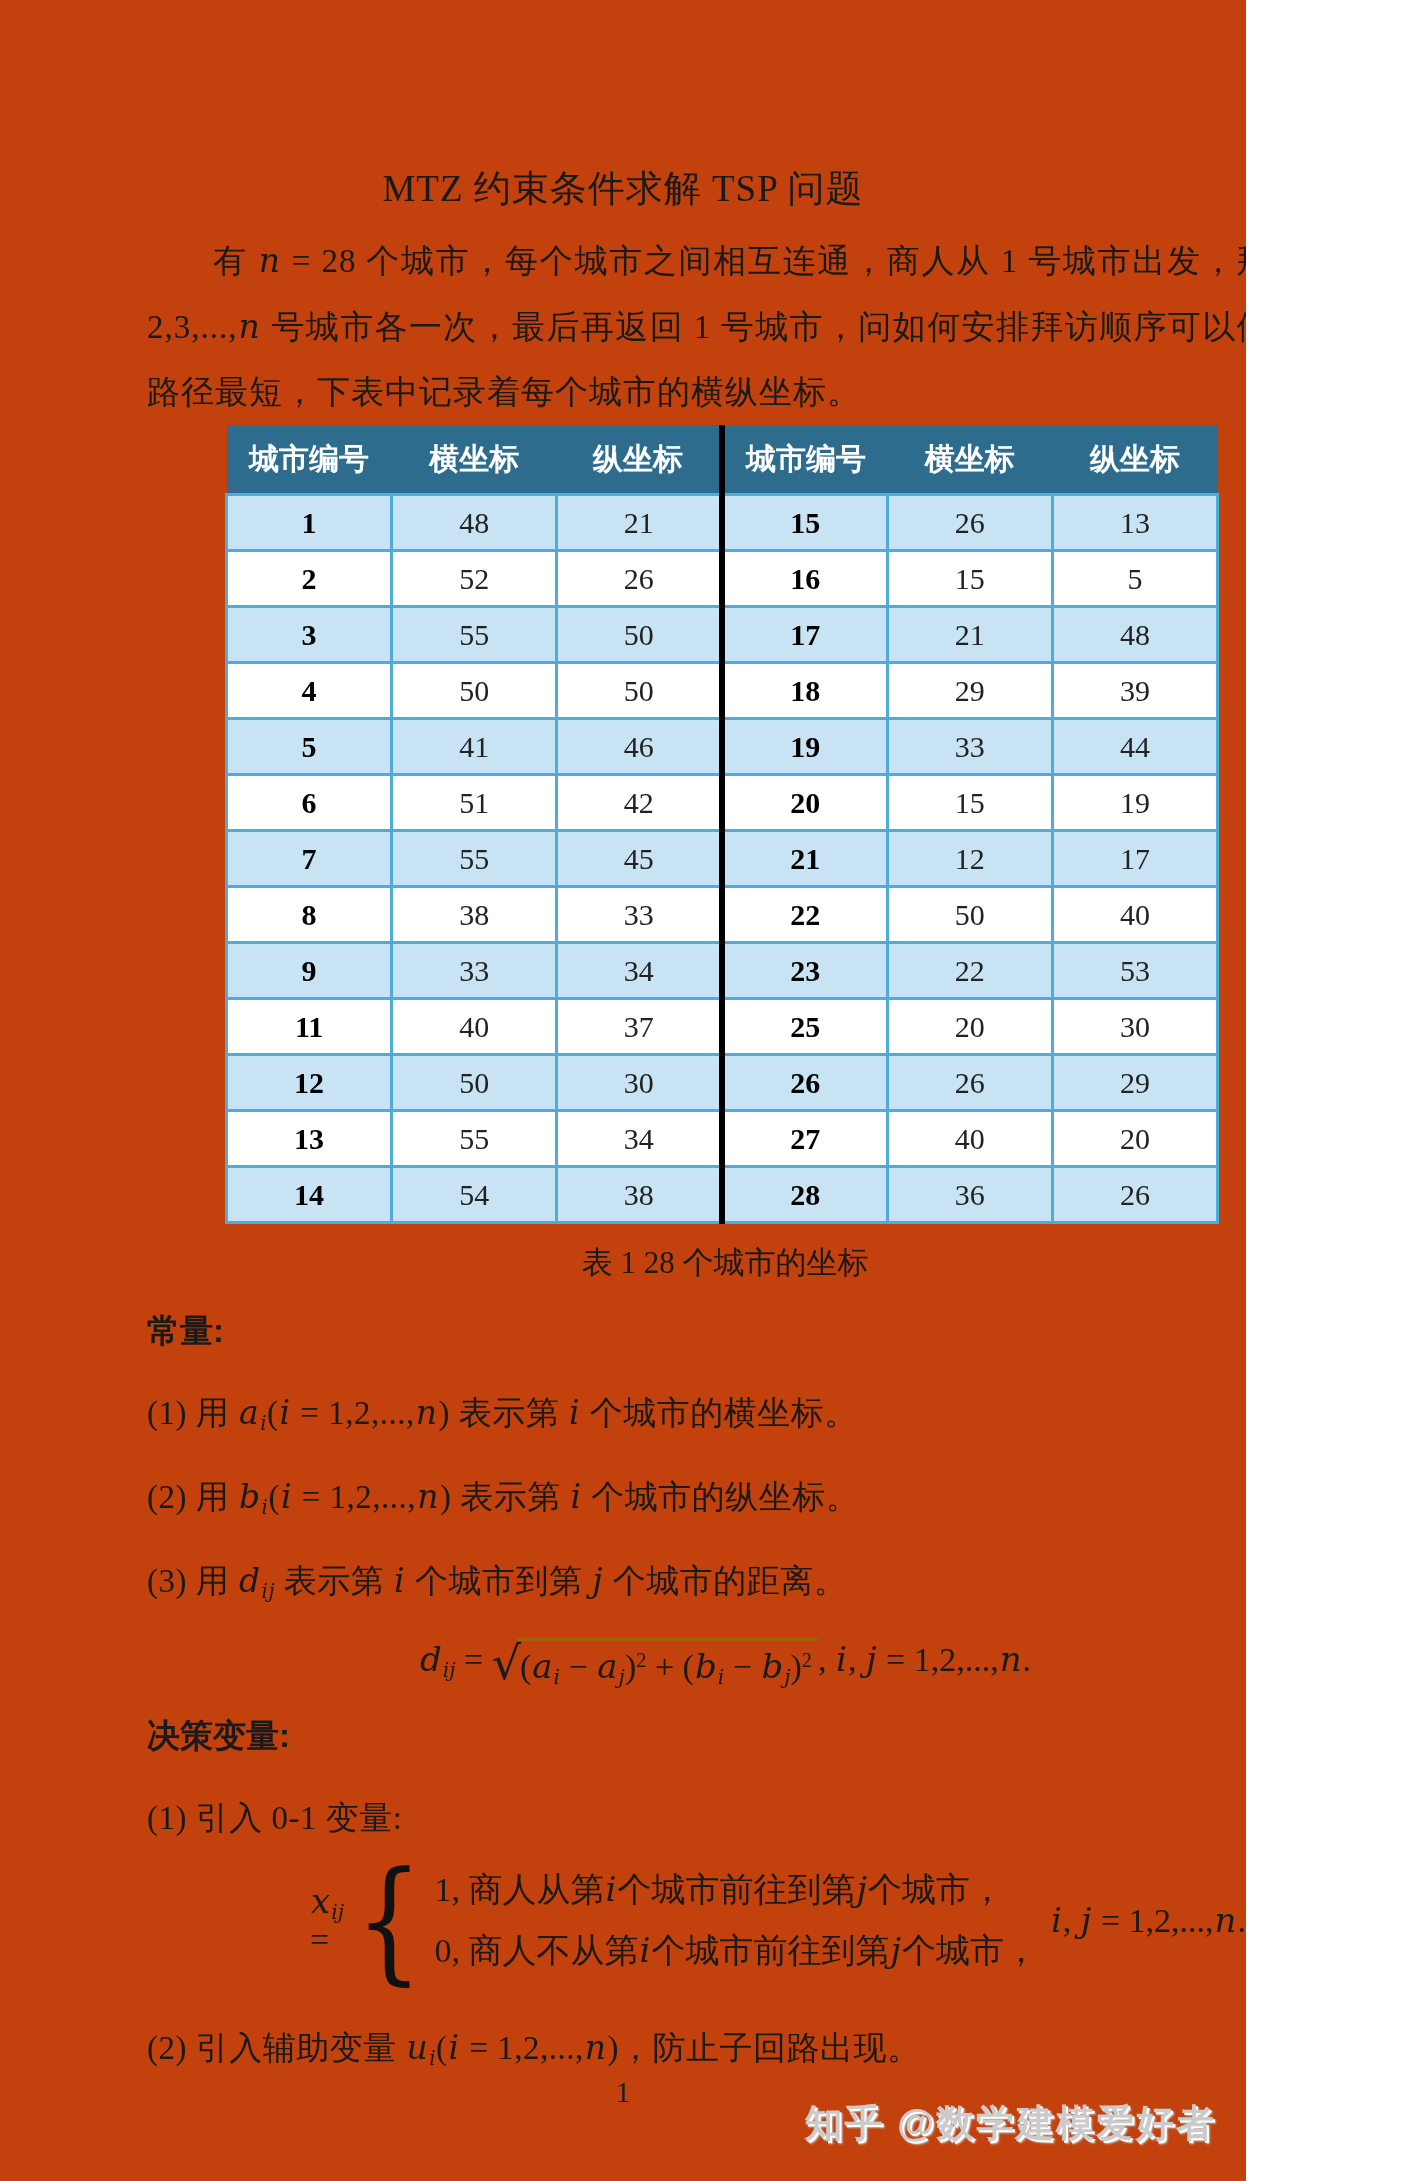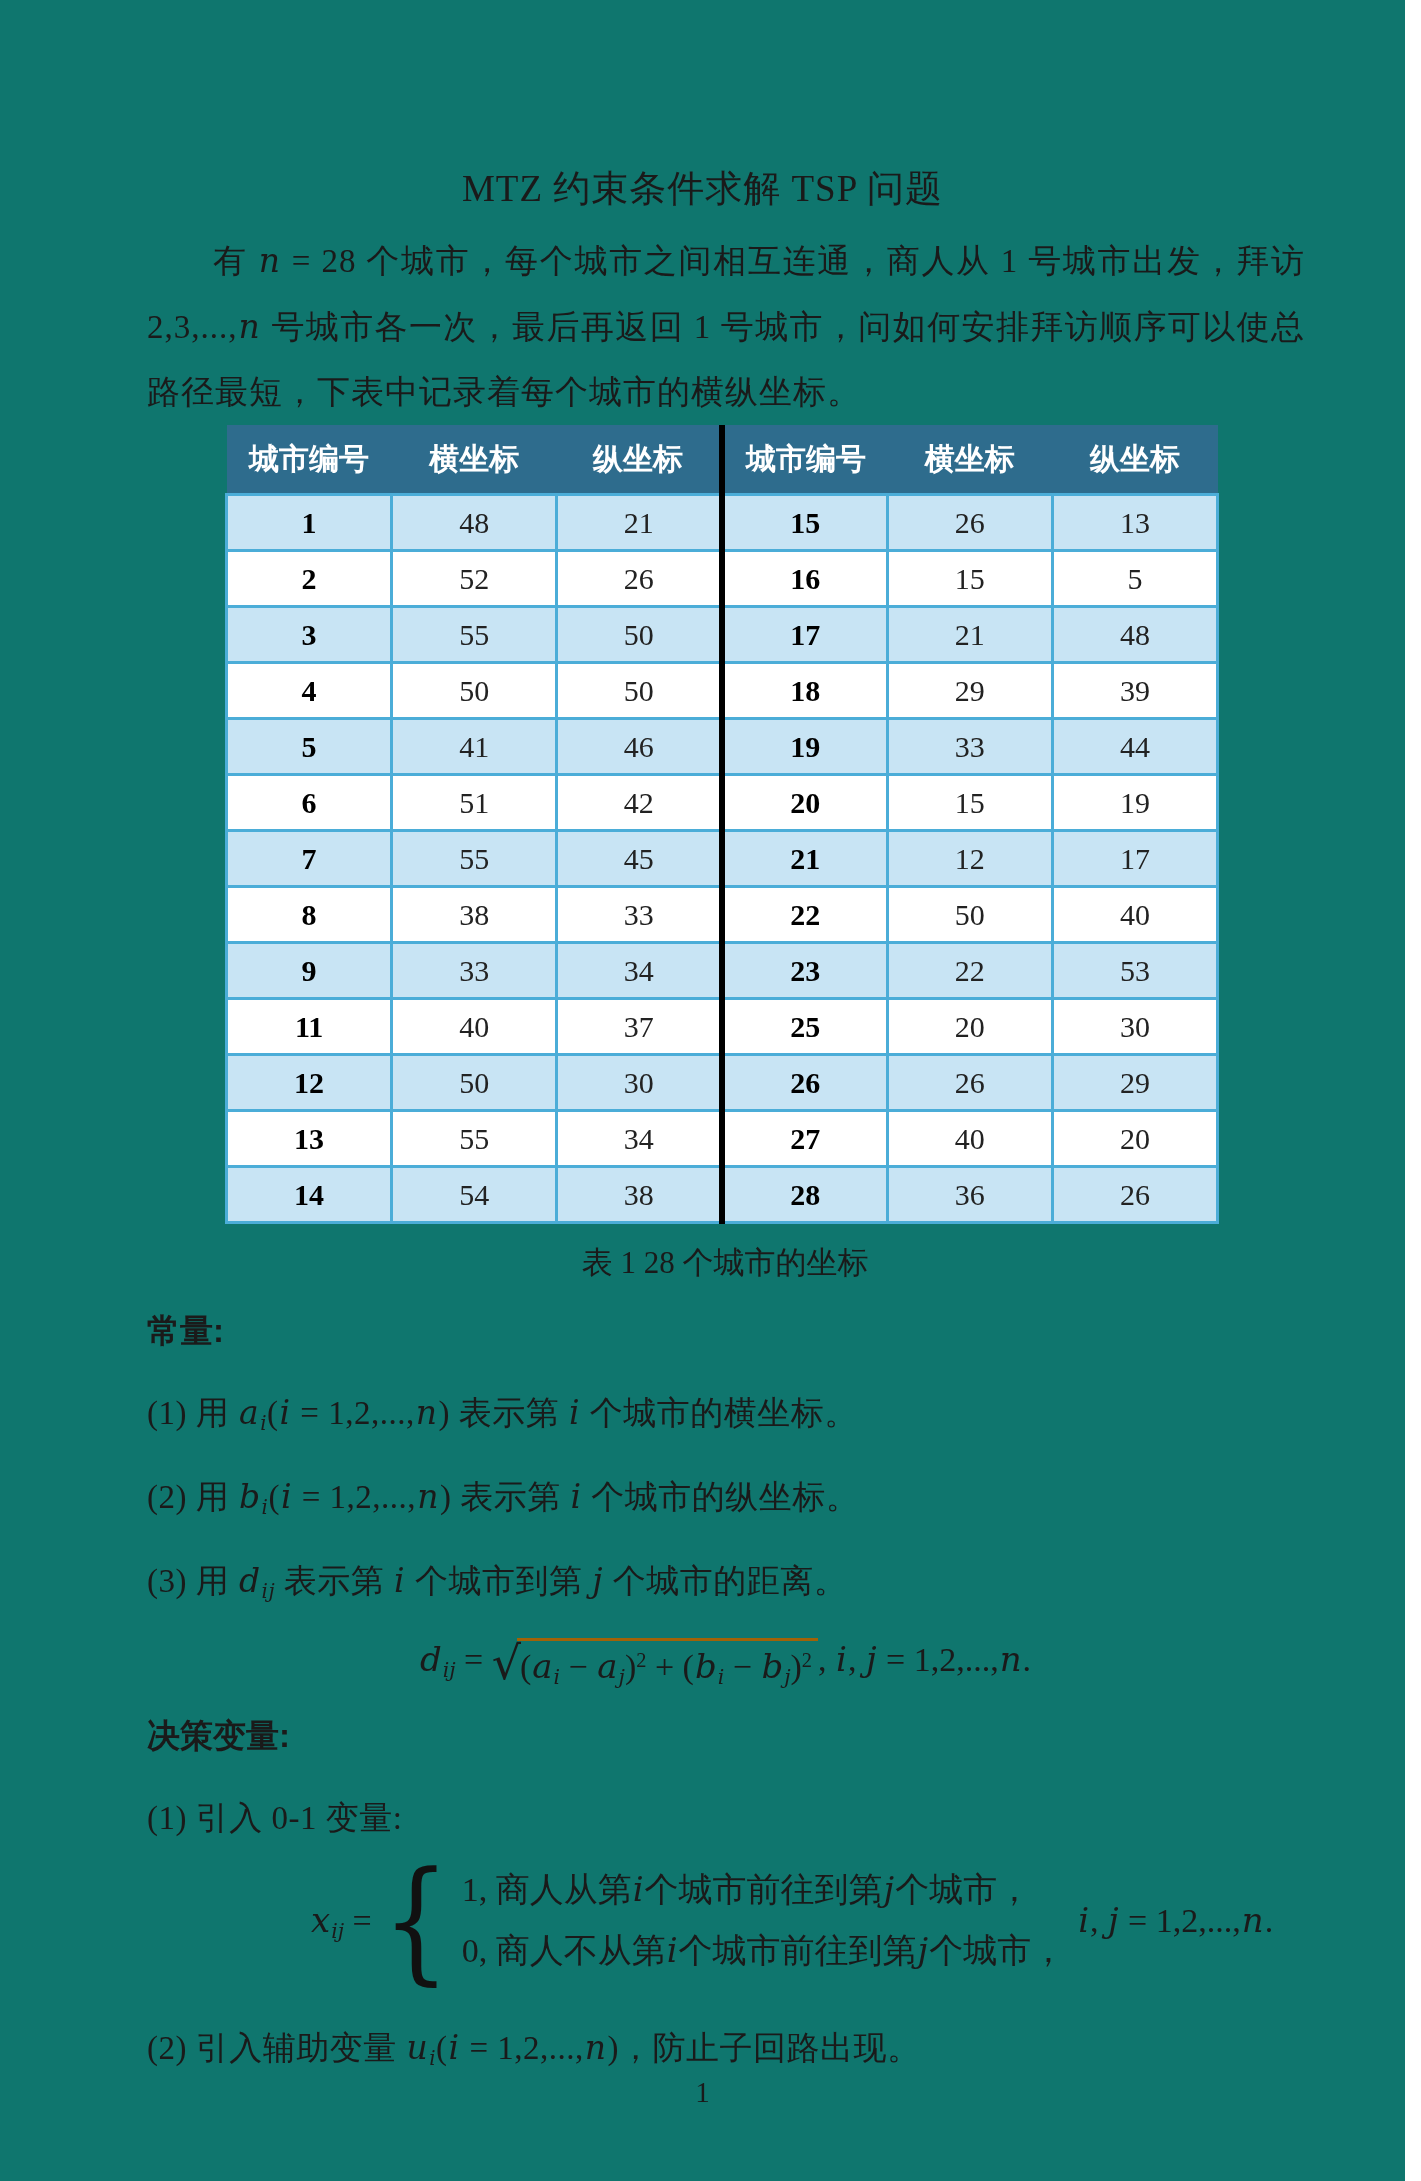--- a/index.html
+++ b/index.html
@@ -1,20 +1,20 @@
 <!DOCTYPE html>
 <html><head>
 <meta charset="utf-8">
 <style>
   html,body { margin:0; padding:0; background:#ffffff; }
   .page {
     position: relative;
-    width: 1405px;
+    width: 1246px;
     height: 2181px;
-    background: #0f766e;
+    background: #c2410c;
     font-family: "Liberation Serif","DejaVu Serif",serif;
     color: #1a1a1a;
     overflow: hidden;
   }
   .doc-title {
     margin: 0;
     padding-top: 166px;
     text-align: center;
     font-size: 37px;
     font-weight: normal;
@@ -282,14 +282,15 @@
       <span class="case-line"><span>1, 商人从第</span><i>i</i><span>个城市前往到第</span><i>j</i><span>个城市，</span></span>
       <span class="case-line"><span>0, 商人不从第</span><i>i</i><span>个城市前往到第</span><i>j</i><span>个城市，</span></span>
     </span>
     <span class="cond"><i>i</i><span>, </span><i>j</i><span> = 1,2,...,</span><i>n</i><span>.</span></span>
   </div>
 
   <div class="item"><span>(2) 引入辅助变量 </span><i>u</i><sub>i</sub><span>(</span><i>i</i><span> = 1,2,...,</span><i>n</i><span>)，防止子回路出现。</span></div>
 
   <div class="page-number">1</div>
 
+  <div class="watermark">知乎 @数学建模爱好者</div>
 
 </div>
 
 </body></html>

